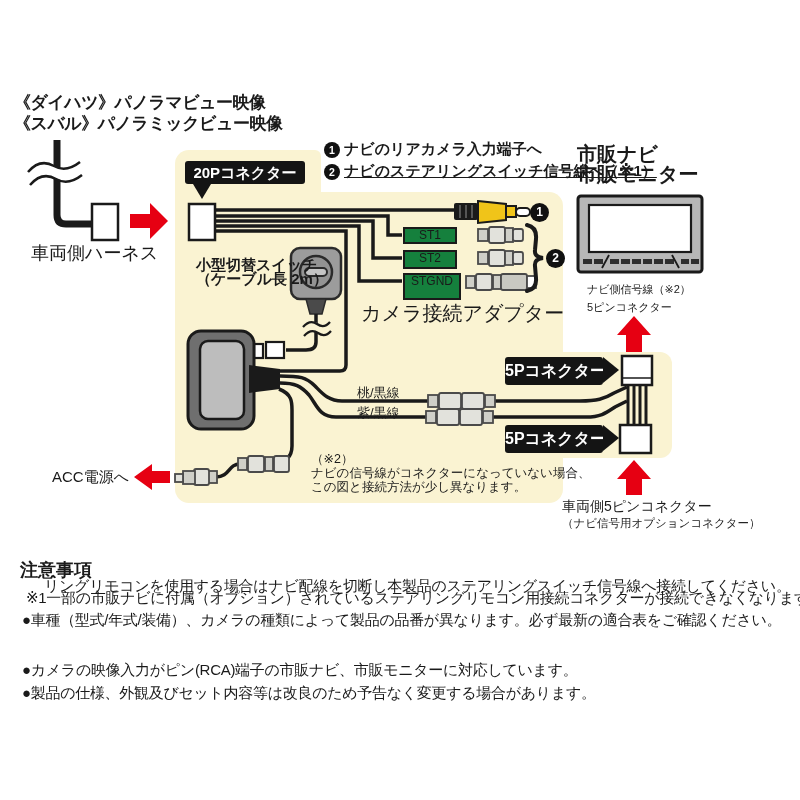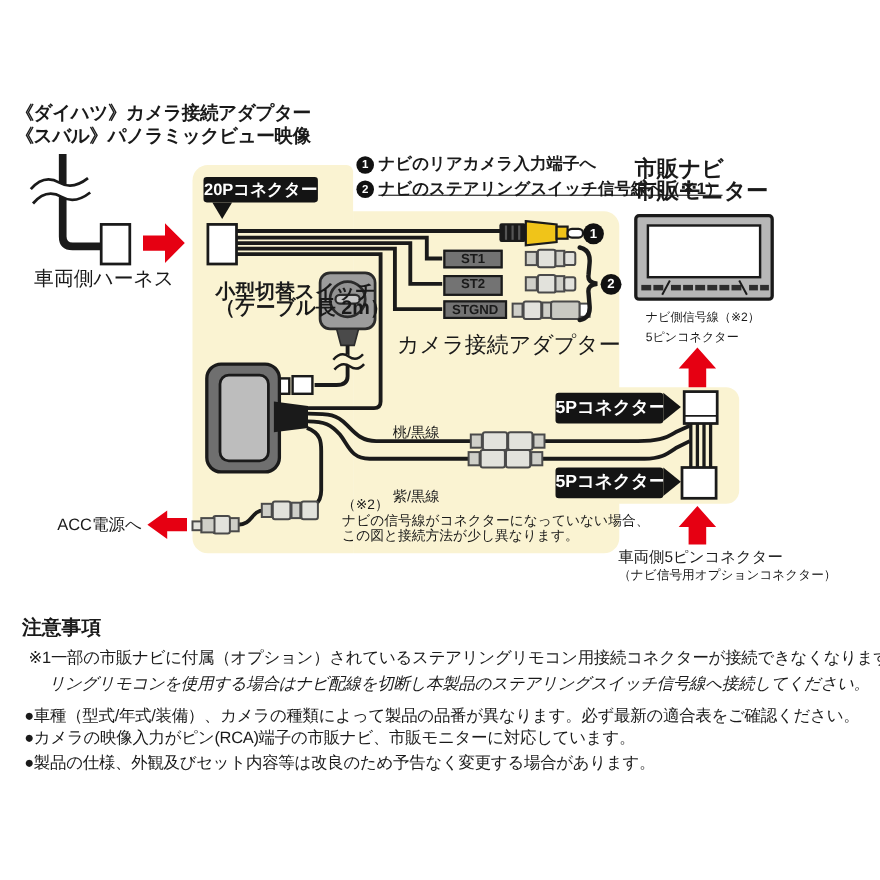--- a/index.html
+++ b/index.html
@@ -10,29 +10,29 @@
   .canvas{position:relative;width:800px;height:800px;background:#fff;overflow:hidden;}
   .abs{position:absolute;white-space:nowrap;}
   .cream{position:absolute;background:var(--cream);z-index:1;}
   #cream-left{left:175px;top:150px;width:146px;height:353px;border-radius:14px 6px 0 14px;}
   #cream-main{left:321px;top:192px;width:242px;height:311px;border-radius:0 14px 14px 0;}
   #cream-tab{left:545px;top:352px;width:127px;height:106px;border-radius:0 12px 12px 0;}
   svg.layer{position:absolute;left:0;top:0;z-index:2;}
   .txt{z-index:3;color:var(--ink);}
   .h-top{font-size:17px;font-weight:bold;line-height:21px;letter-spacing:-0.5px;}
   .blabel{background:#141414;color:#fff;font-weight:bold;text-align:center;border-radius:3px;z-index:3;}
-  #label-20p{left:185px;top:161px;width:104px;height:23px;font-size:15px;line-height:23px;}
+  #label-20p{left:185px;top:161px;width:120px;height:23px;font-size:15px;line-height:23px;}
   #label-20p::after{content:"";position:absolute;left:8px;top:23px;border-left:9px solid transparent;
     border-right:9px solid transparent;border-top:15px solid #141414;}
   .label-5p{width:98px;height:28px;font-size:16px;line-height:27px;border-radius:3px;}
   .label-5p::after{content:"";position:absolute;left:98px;top:0;border-top:13.5px solid transparent;
     border-bottom:13.5px solid transparent;border-left:16px solid #141414;}
   #label-5p-top{left:505px;top:357px;}
   #label-5p-bottom{left:505px;top:425px;}
-  .stbox{background:#737373;border:2px solid var(--ink);font-weight:bold;font-size:12px;text-align:center;z-index:3;}
+  .stbox{background:#15803d;border:2px solid var(--ink);font-weight:normal;font-size:12px;text-align:center;z-index:3;}
   .badge{width:19px;height:19px;border-radius:50%;background:#111;color:#fff;font-size:12px;font-weight:bold;
     text-align:center;line-height:19px;z-index:3;}
   .instr{font-size:15px;font-weight:bold;z-index:3;}
   .cap{font-size:13px;z-index:3;}
   .note2{font-size:12.5px;line-height:14px;z-index:3;}
   .notices{font-size:15px;letter-spacing:-0.3px;z-index:3;}
 </style>
 </head>
 <body>
 
@@ -175,49 +175,49 @@
           <rect x="665" y="259" width="9" height="5"></rect>
         <rect x="681" y="259" width="8" height="5"></rect>
           <rect x="691" y="259" width="8" height="5"></rect>
       </g>
       <line x1="602" y1="268" x2="609" y2="255" stroke="#1a1a1a" stroke-width="1.8"></line>
       <line x1="672" y1="255" x2="679" y2="268" stroke="#1a1a1a" stroke-width="1.8"></line>
     </g>
   </svg>
 
   <div class="abs txt h-top" style="left:14px;top:92px;">
-    <div>《ダイハツ》カメラ接続アダプター</div>
+    <div>《ダイハツ》パノラマビュー映像</div>
     <div>《スバル》パノラミックビュー映像</div>
   </div>
 
   <div class="abs txt cap" style="left:31px;top:241px;font-size:18px;">車両側ハーネス</div>
 
   <div id="label-20p" class="abs blabel">20Pコネクター</div>
 
   <div class="abs badge" style="left:324px;top:142px;width:16px;height:16px;line-height:16px;font-size:10.5px;">1</div>
   <div class="abs instr" style="left:344px;top:140px;">ナビのリアカメラ入力端子へ</div>
   <div class="abs badge" style="left:324px;top:164px;width:16px;height:16px;line-height:16px;font-size:10.5px;">2</div>
   <div class="abs instr" style="left:344px;top:162px;text-decoration:underline;">ナビのステアリングスイッチ信号線へ（※1）</div>
 
   <div class="abs badge" style="left:530px;top:203px;">1</div>
   <div class="abs badge" style="left:546px;top:249px;">2</div>
 
   <div class="abs stbox" style="left:403px;top:227px;width:54px;height:17px;line-height:13px;">ST1</div>
   <div class="abs stbox" style="left:403px;top:250px;width:54px;height:19px;line-height:13px;">ST2</div>
-  <div class="abs stbox" style="left:403px;top:273px;width:58px;height:17px;line-height:13px;">STGND</div>
-
-  <div class="abs txt" style="left:196px;top:258px;font-size:18px;font-weight:bold;line-height:14px;">
+  <div class="abs stbox" style="left:403px;top:273px;width:58px;height:27px;line-height:13px;">STGND</div>
+
+  <div class="abs txt" style="left:196px;top:258px;font-size:15px;font-weight:bold;line-height:14px;">
     <div>小型切替スイッチ</div>
     <div>（ケーブル長 2m）</div>
   </div>
 
   <div class="abs txt" style="left:361px;top:300px;font-size:20px;font-weight:normal;">カメラ接続アダプター</div>
 
   <div class="abs txt cap" style="left:357px;top:384px;">桃/黒線</div>
-  <div class="abs txt cap" style="left:357px;top:442px;">紫/黒線</div>
+  <div class="abs txt cap" style="left:357px;top:404px;">紫/黒線</div>
 
   <div id="label-5p-top" class="abs blabel label-5p">5Pコネクター</div>
   <div id="label-5p-bottom" class="abs blabel label-5p">5Pコネクター</div>
 
   <div class="abs txt note2" style="left:311px;top:452px;">
     <div>（※2）</div>
     <div>ナビの信号線がコネクターになっていない場合、</div>
     <div>この図と接続方法が少し異なります。</div>
   </div>
 
@@ -233,17 +233,17 @@
     <div>5ピンコネクター</div>
   </div>
 
   <div class="abs txt" style="left:562px;top:498px;line-height:17px;">
     <div style="font-size:14px;">車両側5ピンコネクター</div>
     <div style="font-size:11.5px;">（ナビ信号用オプションコネクター）</div>
   </div>
 
   <div class="abs txt" style="left:20px;top:558px;font-size:18px;font-weight:bold;">注意事項</div>
   <div class="abs notices" style="left:26px;top:589px;">※1一部の市販ナビに付属（オプション）されているステアリングリモコン用接続コネクターが接続できなくなります。ステア</div>
-  <div class="abs notices" style="left:44px;top:612px;font-style:italic;">リングリモコンを使用する場合はナビ配線を切断し本製品のステアリングスイッチ信号線へ接続してください。</div>
-  <div class="abs notices" style="left:22px;top:641px;text-align:right;">●車種（型式/年式/装備）、カメラの種類によって製品の品番が異なります。必ず最新の適合表をご確認ください。</div>
+  <div class="abs notices" style="left:44px;top:577px;">リングリモコンを使用する場合はナビ配線を切断し本製品のステアリングスイッチ信号線へ接続してください。</div>
+  <div class="abs notices" style="left:22px;top:611px;text-align:right;">●車種（型式/年式/装備）、カメラの種類によって製品の品番が異なります。必ず最新の適合表をご確認ください。</div>
   <div class="abs notices" style="left:22px;top:661px;">●カメラの映像入力がピン(RCA)端子の市販ナビ、市販モニターに対応しています。</div>
   <div class="abs notices" style="left:22px;top:684px;">●製品の仕様、外観及びセット内容等は改良のため予告なく変更する場合があります。</div>
 </div>
 
 </body></html>

